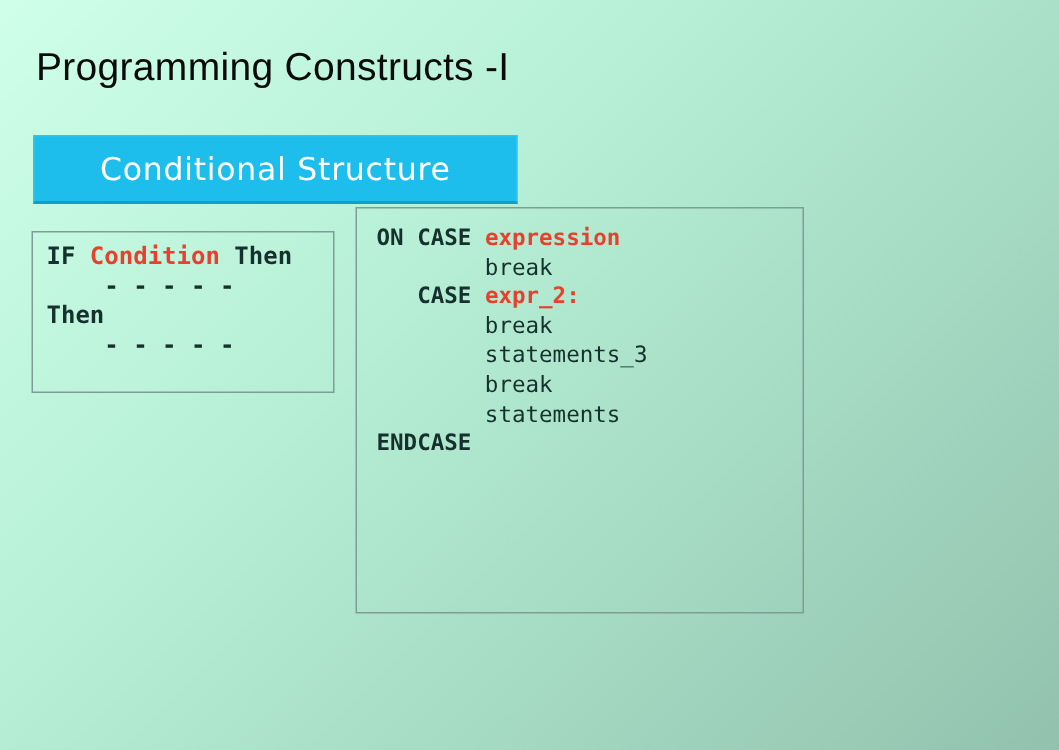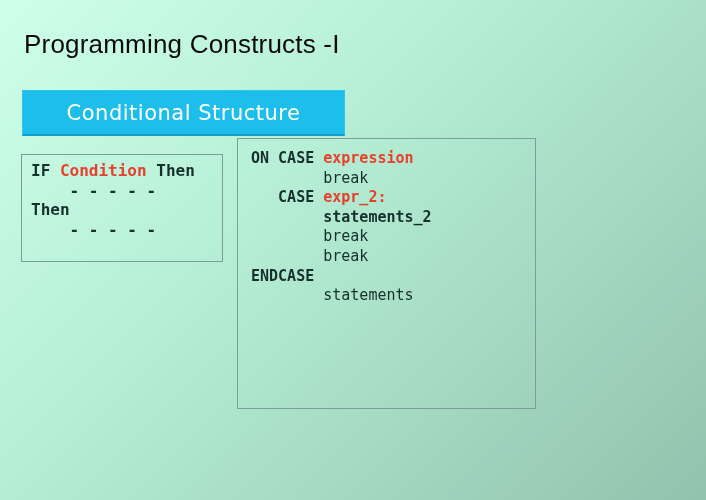--- a/index.html
+++ b/index.html
@@ -70,20 +70,20 @@
       <div class="code-line"><span class="d b">IF </span><span class="r b">Condition</span><span class="d b"> Then</span></div>
       <div class="code-line"><span class="d b">    - - - - -</span></div>
       <div class="code-line"><span class="d b">Then</span></div>
       <div class="code-line"><span class="d b">    - - - - -</span></div>
     </div>
 
   <div class="code-box" id="case-box">
       <div class="code-line"><span class="d b">ON CASE </span><span class="r b">expression</span></div>
       <div class="code-line"><span class="d">        break</span></div>
       <div class="code-line"><span class="d b">   CASE </span><span class="r b">expr_2:</span></div>
-      <div class="code-line"><span class="d b">        statements_2</span></div>
       <div class="code-line"><span class="d">        break</span></div>
+      <div class="code-line"><span class="d">        statements_3</span></div>
       <div class="code-line"><span class="d">        break</span></div>
+      <div class="code-line"><span class="d">        statements</span></div>
       <div class="code-line"><span class="d b">ENDCASE</span></div>
-      <div class="code-line"><span class="d">        statements</span></div>
     </div>
 
 </div>
 
 </body></html>

